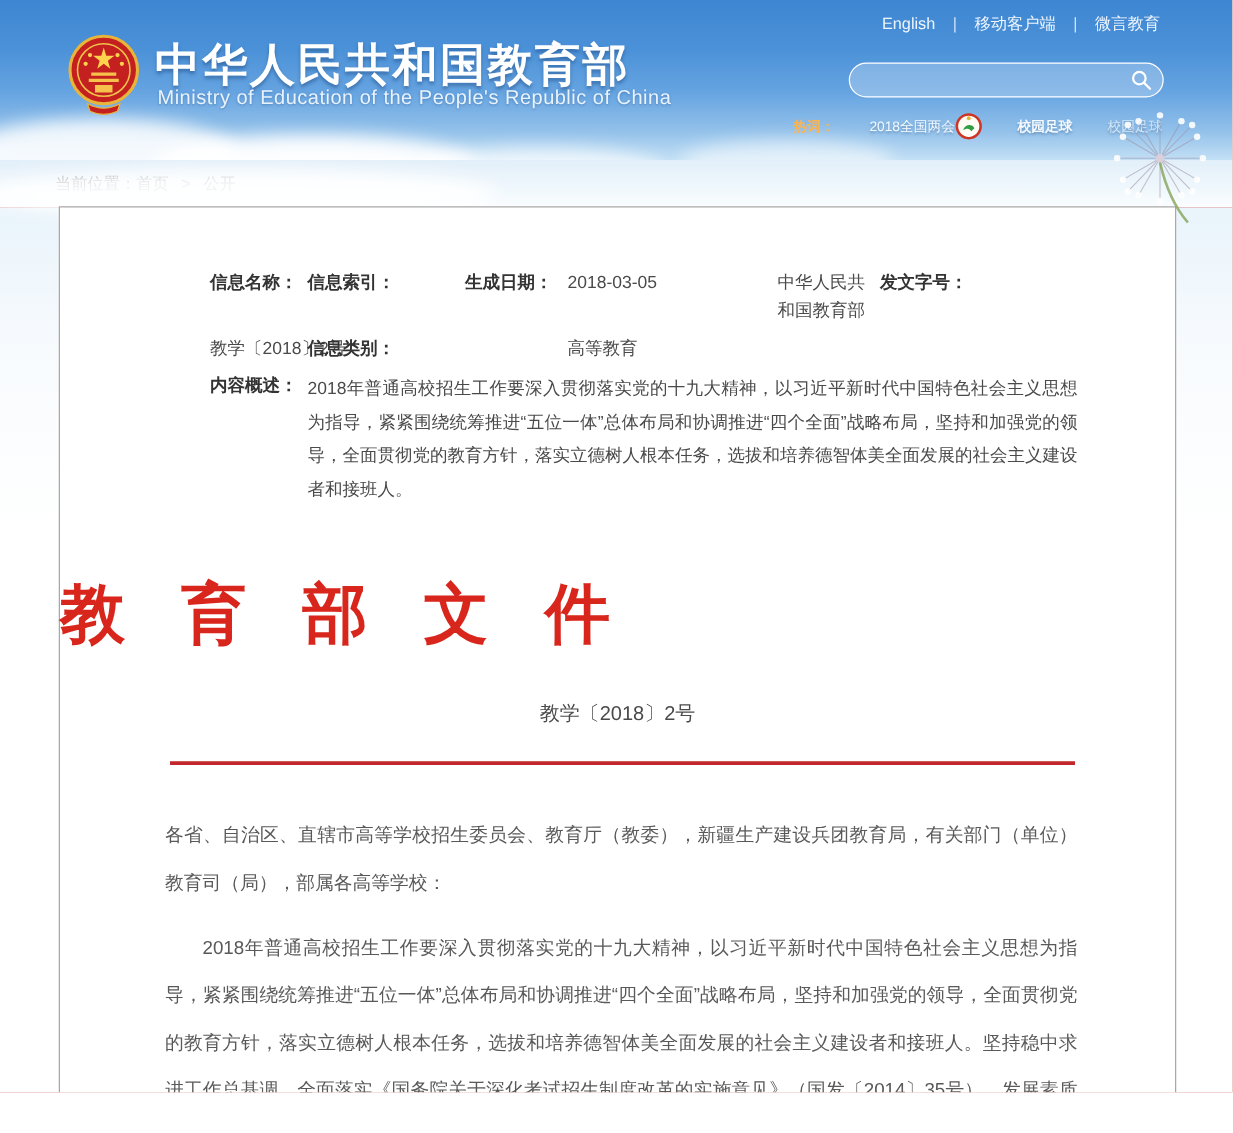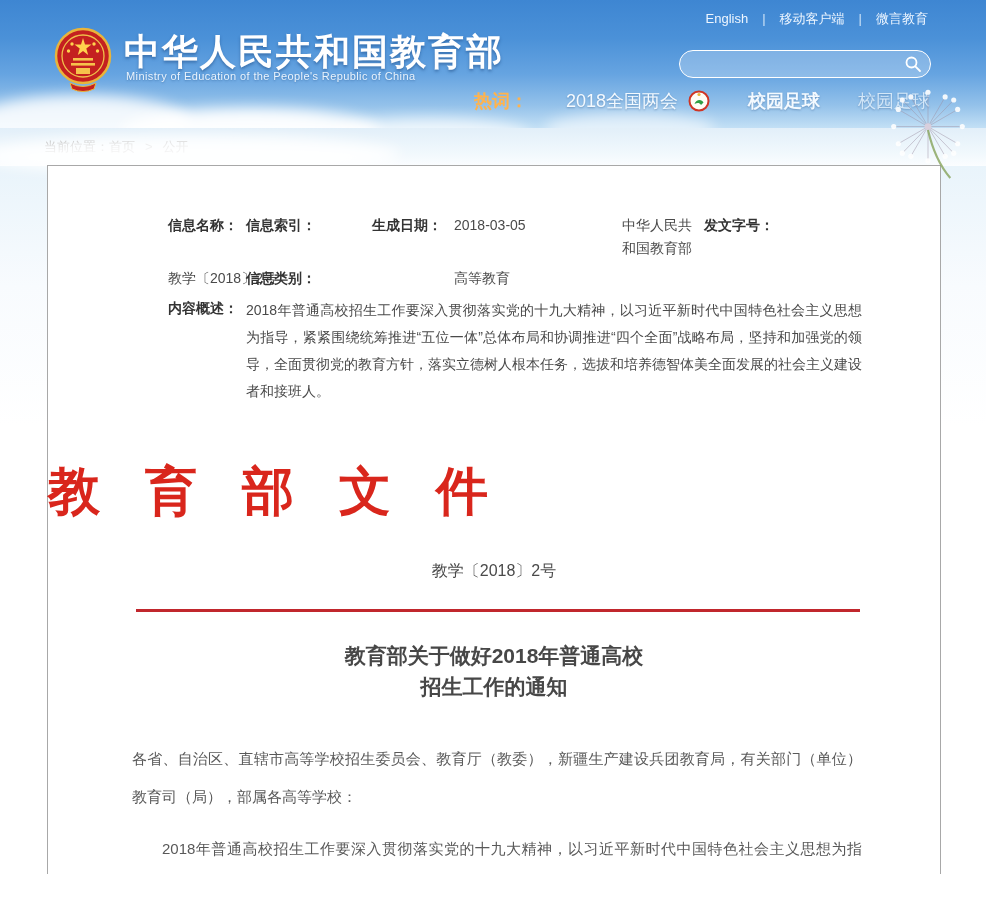--- a/index.html
+++ b/index.html
@@ -35,37 +35,37 @@
   .top-links .sep { margin:0 14px; color:#cfe4f8; }
 
   .emblem { position:absolute; left:52px; top:26px; width:62px; height:66px; z-index:4; cursor:pointer; }
   .site-title {
     position:absolute; left:124px; top:28px; z-index:4; cursor:pointer;
     font-size:36px; font-weight:bold; color:#ffffff; letter-spacing:2px;
     text-shadow:0 2px 3px rgba(25,70,125,.5);
   }
   .site-subtitle {
     position:absolute; left:126px; top:70px; z-index:4;
-    font-size:11px; color:#e9f3fd; letter-spacing:.4px;
+    font-size:16px; color:#e9f3fd; letter-spacing:.4px;
     text-shadow:0 1px 2px rgba(25,70,125,.4);
   }
 
   .search-box {
     position:absolute; top:50px; right:55px; z-index:4;
     width:252px; height:28px; border:1px solid #ffffff; border-radius:15px;
     background:rgba(255,255,255,.25); display:flex; align-items:center; padding:0 8px 0 14px;
   }
   .search-box input {
     flex:1; border:none; outline:none; background:transparent; color:#fff; font-size:13px; height:22px;
   }
   .search-btn { width:18px; height:18px; cursor:pointer; display:flex; }
 
   .hot-words {
     position:absolute; top:90px; right:56px; z-index:4;
-    display:flex; align-items:center; gap:10px; font-size:18px; height:22px;
+    display:flex; align-items:center; font-size:11px; height:22px;
   }
   .hot-label { color:#ffb34d; font-weight:bold; }
   .hot-link { color:#f4faff; text-decoration:none; cursor:pointer; text-shadow:0 1px 2px rgba(40,80,130,.4);margin-left:28px; }
   .hot-link.bold { font-weight:bold; }
   .hot-link.faded { color:#d3e7f8; }
   .badge-icon { width:22px; height:22px; display:flex; cursor:pointer; }
 
   .dandelion { position:absolute; top:88px; right:-12px; z-index:3; pointer-events:none; }
 
   
@@ -242,24 +242,20 @@
     </div>
 
     <div class="letterhead">
       <span>教育部文件</span>
     </div>
 
     <div class="doc-number">教学〔2018〕2号</div>
 
     <div class="red-line"></div>
 
-    <div class="doc-title">
-      <div>教育部关于做好2018年普通高校</div>
-      <div>招生工作的通知</div>
-    </div>
 
     <div class="doc-body">
       <div class="salutation">各省、自治区、直辖市高等学校招生委员会、教育厅（教委），新疆生产建设兵团教育局，有关部门（单位）教育司（局），部属各高等学校：</div>
       <div class="para">2018年普通高校招生工作要深入贯彻落实党的十九大精神，以习近平新时代中国特色社会主义思想为指导，紧紧围绕统筹推进“五位一体”总体布局和协调推进“四个全面”战略布局，坚持和加强党的领导，全面贯彻党的教育方针，落实立德树人根本任务，选拔和培养德智体美全面发展的社会主义建设者和接班人。坚持稳中求进工作总基调，全面落实《国务院关于深化考试招生制度改革的实施意见》（国发〔2014〕35号），发展素质教育，促进教育公平，科学选拔人才，确保高校考试招生公平公正和规范有序。现就有关工作通知如下：</div>
     </div>
 
   </div>
 </div>
 
 </body></html>

